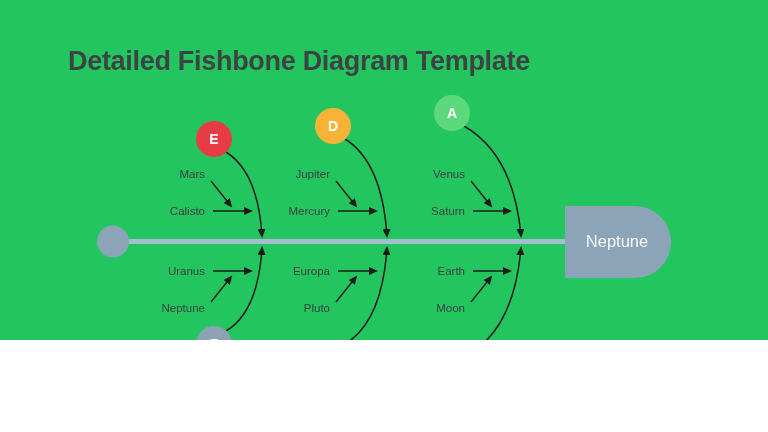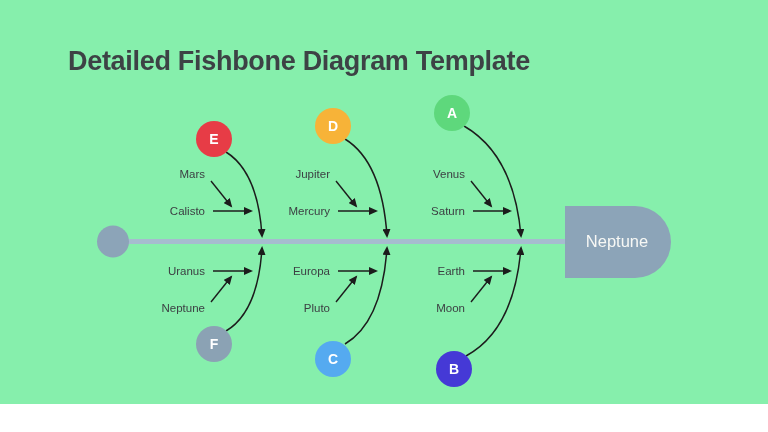--- a/index.html
+++ b/index.html
@@ -1,19 +1,19 @@
 <!DOCTYPE html>
 <html><head>
 <meta charset="utf-8">
 <style>
   html,body{margin:0;padding:0;background:#ffffff;}
   .stage{
     position:relative;
-    width:768px;height:404px;
-    background:#86efac;
+    width:768px;height:340px;
+    background:#22c55e;
     overflow:hidden;
     font-family:"Liberation Sans",sans-serif;
   }
   .page-title{
     position:absolute;
     left:68px;top:46px;
     margin:0;
     font-size:27px;
     font-weight:600;
     letter-spacing:-0.3px;

